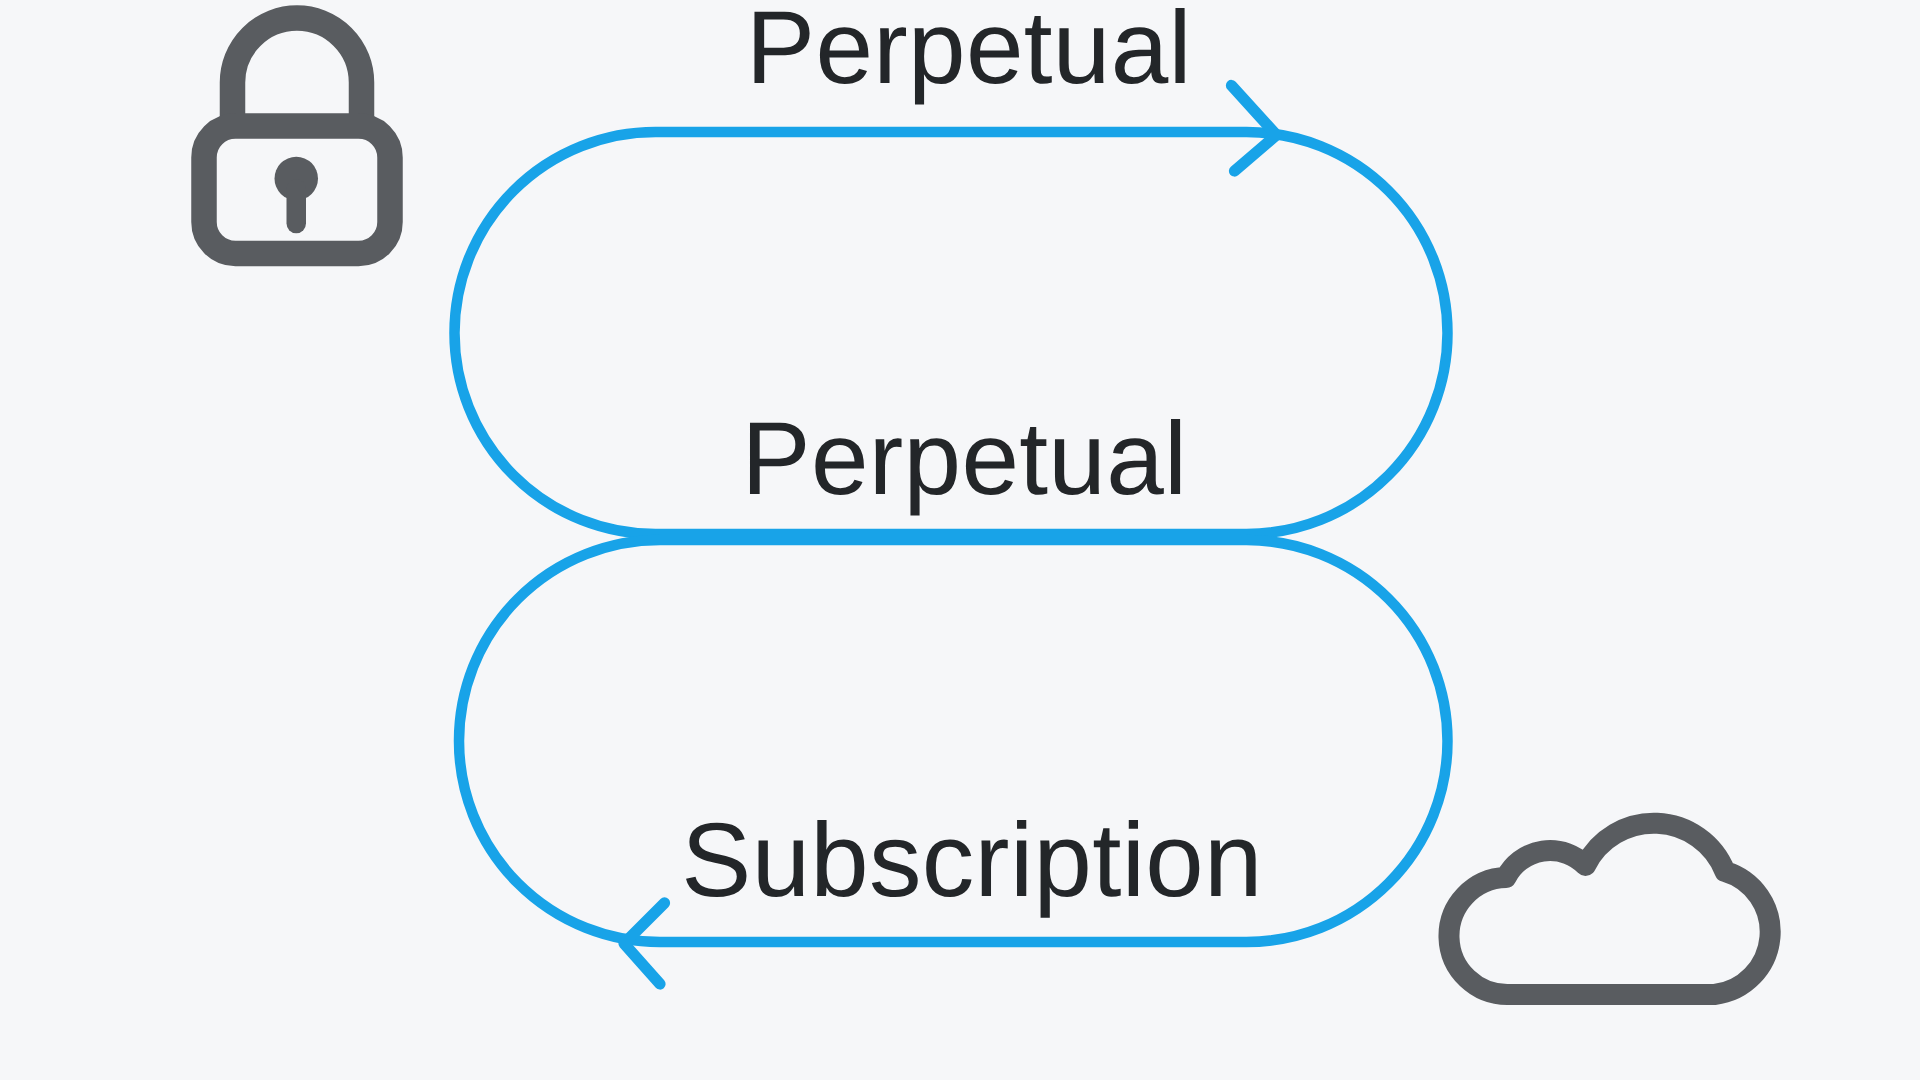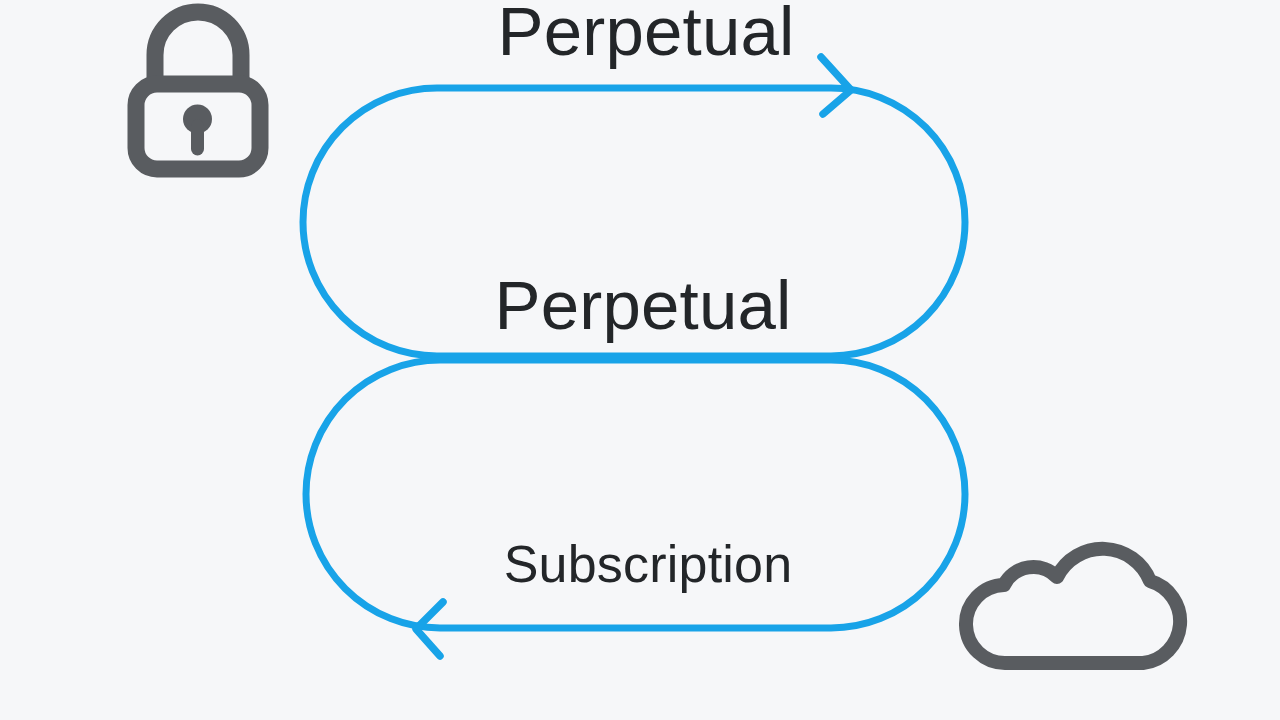--- a/index.html
+++ b/index.html
@@ -68,21 +68,21 @@
   .label {
     position: absolute;
     color: var(--text);
     white-space: nowrap;
     transform: translateX(-50%);
     line-height: 1;
     letter-spacing: 0.2px;
   }
   .label-top    { left: 646px; top: -3px;  font-size: 69px; }
   .label-middle { left: 643px; top: 271px; font-size: 69px; }
-  .label-bottom { left: 648px; top: 538px; font-size: 52px; }
+  .label-bottom { left: 648px; top: 538px; font-size: 70px; }
 </style>
 </head>
 <body>
 
 <div class="stage">
 
   <svg class="diagram" viewBox="0 0 1280 720" aria-hidden="true">
 
     <rect class="blue-stroke" x="303" y="88" width="662" height="268" rx="134" ry="134"></rect>
 

